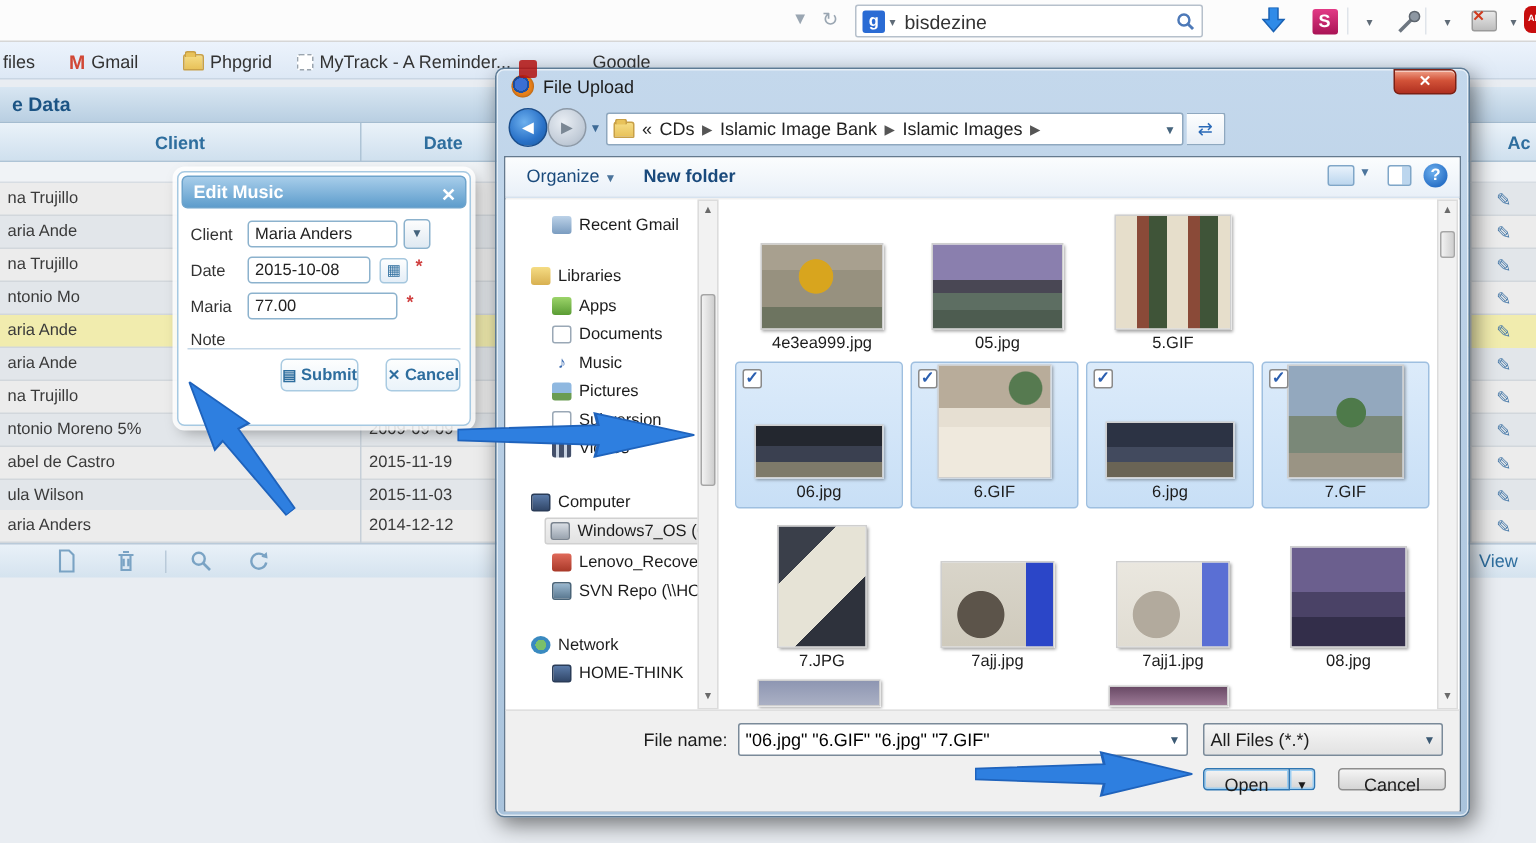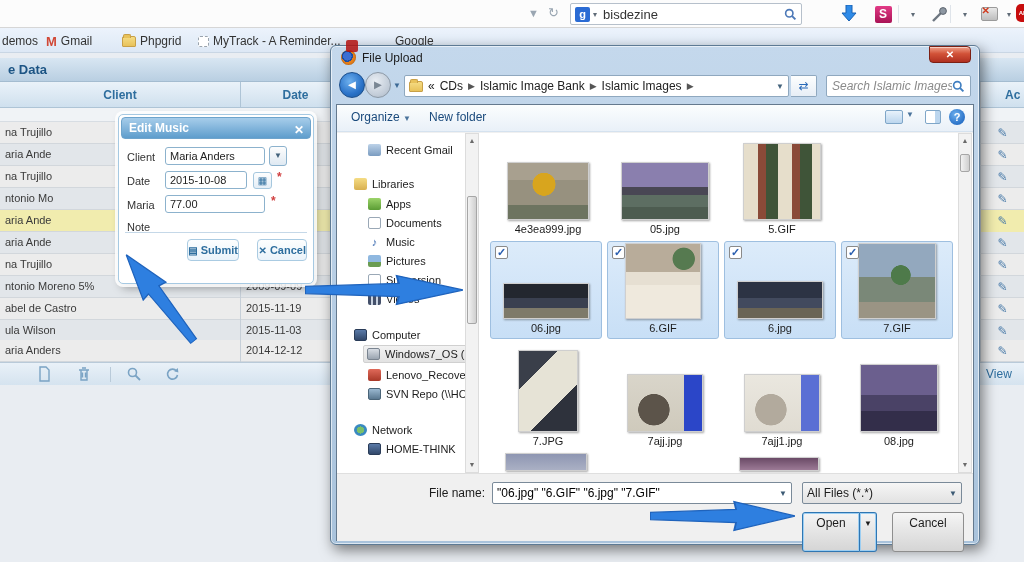--- a/index.html
+++ b/index.html
@@ -100,21 +100,21 @@
   .sarrow { position:absolute; left:0; width:12px; height:12px; font-size:7px; color:#6a6a6a; text-align:center; line-height:12px; }
   .cell { position:absolute; width:112px; display:flex; flex-direction:column; align-items:center; justify-content:flex-end; gap:3px; }
   .cell .fname { font-size:11px; color:#1c1c1c; }
   .cell-sel { background:linear-gradient(#dcebfa,#c8dff6); border:1px solid #9ebfe0; border-radius:3px; }
   .chk { position:absolute; left:4px; top:4px; width:13px; height:13px; background:#fff; border:1px solid #8a8a8a; border-radius:2px; color:#2b5fb0; font-size:11px; line-height:11px; text-align:center; font-weight:bold; }
   .thumb { box-shadow:1px 1px 2px rgba(0,0,0,.35); border:1px solid #cfcfcf; }
   .fu-bottom { position:absolute; left:0; top:368px; width:636px; height:68px; background:#f0f0f0; border-top:1px solid #dfdfdf; font-size:12px; color:#1c1c1c; }
   .fcombo { position:absolute; height:22px; background:#fff; border:1px solid #7a8a99; border-radius:2px; display:flex; align-items:center; padding:0 4px; font-size:12px; }
   .fcombo input { border:0; outline:0; flex:1; font-size:12px; font-family:"Liberation Sans",sans-serif; }
   .dd-arr { color:#3c5a74; font-size:8px; margin-left:4px; }
-  .btn7 { position:absolute; height:40px; background:linear-gradient(#f5f5f5,#e6e6e6 45%,#d5d5d5); border:1px solid #8e8e8e; border-radius:3px; font-size:12px; color:#1c1c1c; text-align:center; }
+  .btn7 { position:absolute; height:15px; background:linear-gradient(#f5f5f5,#e6e6e6 45%,#d5d5d5); border:1px solid #8e8e8e; border-radius:3px; font-size:12px; color:#1c1c1c; text-align:center; }
   .open-main { border:1px solid #2f76b2; box-shadow:0 0 0 1px #9ccef2 inset; border-radius:3px 0 0 3px; }
   .open-dd { border:1px solid #2f76b2; border-left:0; border-radius:0 3px 3px 0; box-shadow:0 0 0 1px #9ccef2 inset; font-size:8px; }
 
   
   .th1 { width:82px; height:58px; background:radial-gradient(circle at 45% 38%, #d8a51e 0 20%, rgba(0,0,0,0) 21%), linear-gradient(#a8a08f 0 30%, #97917f 30% 75%, #6d7460 75%); }
   .th2 { width:88px; height:58px; background:linear-gradient(#8a7fae 0 42%, #494754 42% 58%, #5d6e62 58% 78%, #4d5c50 78%); }
   .th3 { width:78px; height:78px; background:repeating-linear-gradient(90deg,#e6decb 0 14px,#8a4a38 14px 22px,#3f5438 22px 34px); }
   .th4 { width:78px; height:64px; background:radial-gradient(circle at 72% 62%, #4e7a4a 0 14%, rgba(0,0,0,0) 15%), linear-gradient(#b6bac1 0 55%, #cfd2d6 55% 75%, #8e887c 75%); }
   .th5 { width:86px; height:36px; background:linear-gradient(#23272f 0 40%, #3a4050 40% 70%, #7e7a6a 70%); }
   .th6 { width:76px; height:76px; background:radial-gradient(circle at 78% 20%, #567a50 0 13%, rgba(0,0,0,0) 14%), linear-gradient(#b8ac9a 0 38%, #e6dfd2 38% 55%, #efe9dd 55%); }
@@ -168,21 +168,21 @@
         <div class="imgblk"></div>
       </div>
     <div class="abs tb-ico caret" style="left:998px;">▾</div>
     <div class="abs tb-ico" style="left:1014px; top:2px;">
         <div class="abp">ABP</div>
       </div>
   </div>
 
   <div class="abs bm-row">
     <div class="abs bm" style="left:2px;">
-        <span>demos</span>
+        <span>files</span>
       </div>
     <div class="abs bm" style="left:46px;">
         <span class="gmail-m">M</span>
         <span>Gmail</span>
       </div>
     <div class="abs bm" style="left:122px;">
         <span class="folder-ic"></span>
         <span>Phpgrid</span>
       </div>
     <div class="abs bm" style="left:198px;">
@@ -309,33 +309,26 @@
         <span>«</span>
         <span>CDs</span>
           <span class="chev">▶</span>
         <span>Islamic Image Bank</span>
           <span class="chev">▶</span>
         <span>Islamic Images</span>
           <span class="chev">▶</span>
         <span class="bread-dd">▼</span>
       </div>
       <div class="refresh-btn">⇄</div>
-      <div class="fu-search">
-        <input placeholder="Search Islamic Images" style="">
-        <svg class="mag" viewBox="0 0 16 16">
-            <circle cx="6.5" cy="6.5" r="4.5" fill="none" stroke="#3f7ec0" stroke-width="2"></circle>
-            <line x1="10" y1="10" x2="14" y2="14" stroke="#3f7ec0" stroke-width="2.4"></line>
-          </svg>
-      </div>
     </div>
 
     <div class="fu-body">
       <div class="fu-toolbar">
         <div class="tbi" style="left:14px;"><span>Organize</span> <span style="font-size:8px; color:#4b749c;">▼</span></div>
-        <div class="tbi" style="left:92px;">New folder</div>
+        <div class="tbi" style="left:92px;font-weight:bold;">New folder</div>
         <div class="tbi views-ico" style="left:548px;"></div>
         <div class="tbi" style="left:569px; font-size:8px; color:#4b749c;">▼</div>
         <div class="tbi prev-ico" style="left:588px;"></div>
         <div class="tbi help-ico" style="left:612px; top:4px;">?</div>
       </div>
 
       <div class="fu-main">
 
         <div class="side-item" style="left:28px; top:8px;">
             <span class="ic" style="background:linear-gradient(#bcd2e8,#7a9cc0);"></span>

